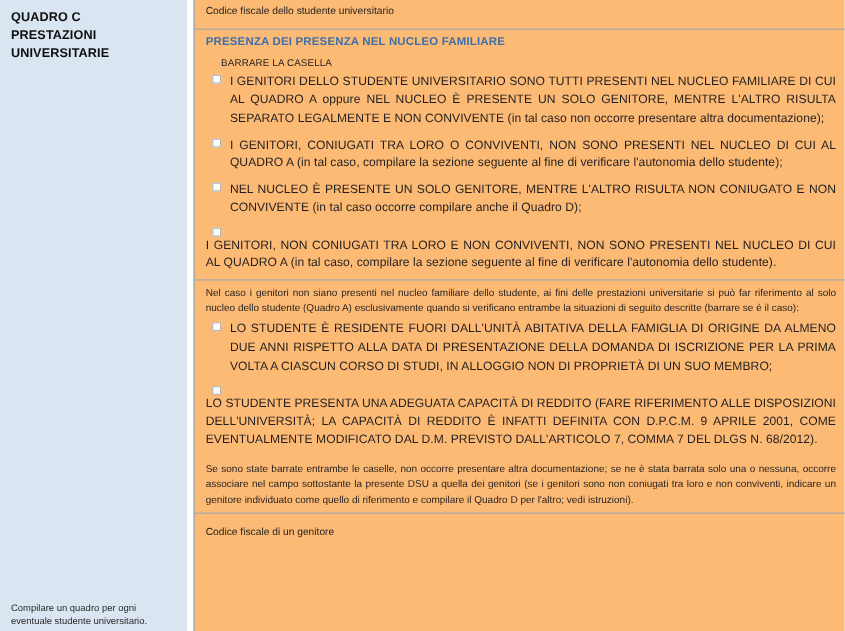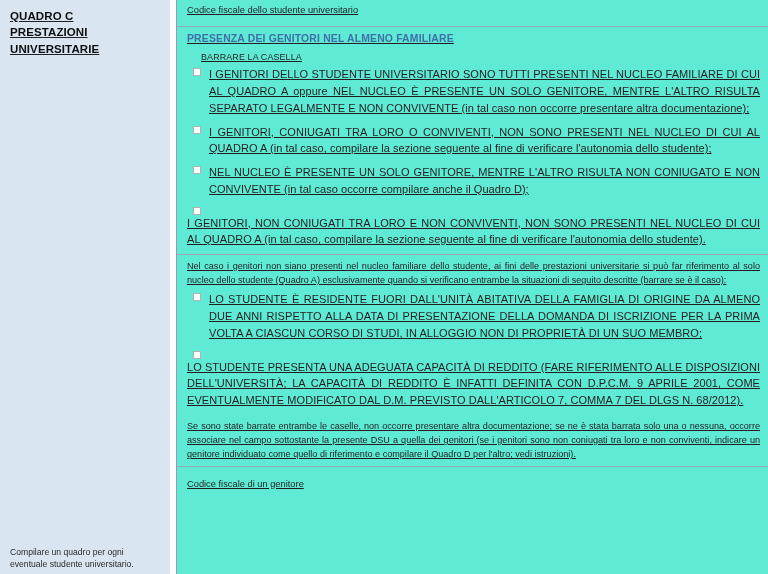--- a/index.html
+++ b/index.html
@@ -14,21 +14,20 @@
     height: 574px;
     overflow: hidden;
     color: #231f20;
   }
   .page {
     position: relative;
     width: 768px;
     height: 574px;
     display: flex;
     background: #ffffff;
-    text-decoration: underline;
   }
 
   
   .sidebar {
     width: 170px;
     flex: 0 0 170px;
     background: #d9e5f1;
     position: relative;
     box-sizing: border-box;
     padding: 8px 10px 0 10px;
@@ -52,21 +51,21 @@
     color: #2b2b2b;
   }
 
   
   .form-panel {
     flex: 1 1 auto;
     position: relative;
     box-sizing: border-box;
     border-left: 1.4px solid #8d9db0;
     margin-left: 6px;
-    background: #5eead4;
+    background: #fdba74;
   }
 
   .rule {
     height: 0;
     border-top: 1.2px solid #9aa7b5;
     margin: 0;
   }
 
   .band {
     padding: 0 6px 0 10px;
@@ -178,21 +177,21 @@
     <div class="sidebar-footnote">Compilare un quadro per ogni eventuale studente universitario.</div>
   </aside>
 
   <section class="form-panel">
 
     <div class="band fiscal-strip">
       <span class="field-label">Codice fiscale dello studente universitario</span>
     </div>
     <div class="rule"></div>
 
-    <div class="section-head">PRESENZA DEI GENITORI NEL ALMENO FAMILIARE</div>
+    <div class="section-head">PRESENZA DEI PRESENZA NEL NUCLEO FAMILIARE</div>
 
     <div class="sub-instruction">BARRARE LA CASELLA</div>
 
     <div class="check-list">
       <div class="check-row">
         <span class="checkbox"></span>
         <span class="check-text">I GENITORI DELLO STUDENTE UNIVERSITARIO SONO TUTTI PRESENTI NEL NUCLEO FAMILIARE DI CUI AL QUADRO A oppure NEL NUCLEO È PRESENTE UN SOLO GENITORE, MENTRE L'ALTRO RISULTA SEPARATO LEGALMENTE E NON CONVIVENTE (in tal caso non occorre presentare altra documentazione);</span>
       </div>
       <div class="check-row">
         <span class="checkbox"></span>

